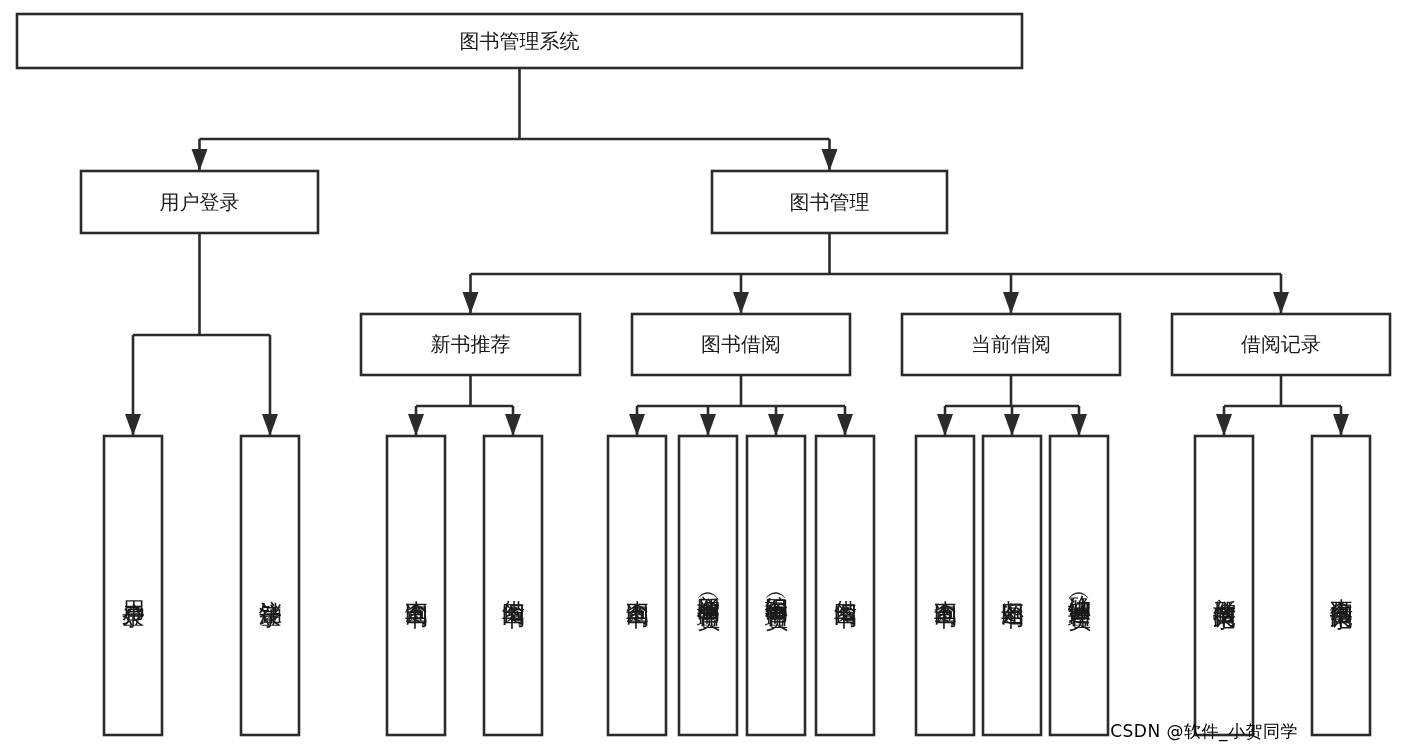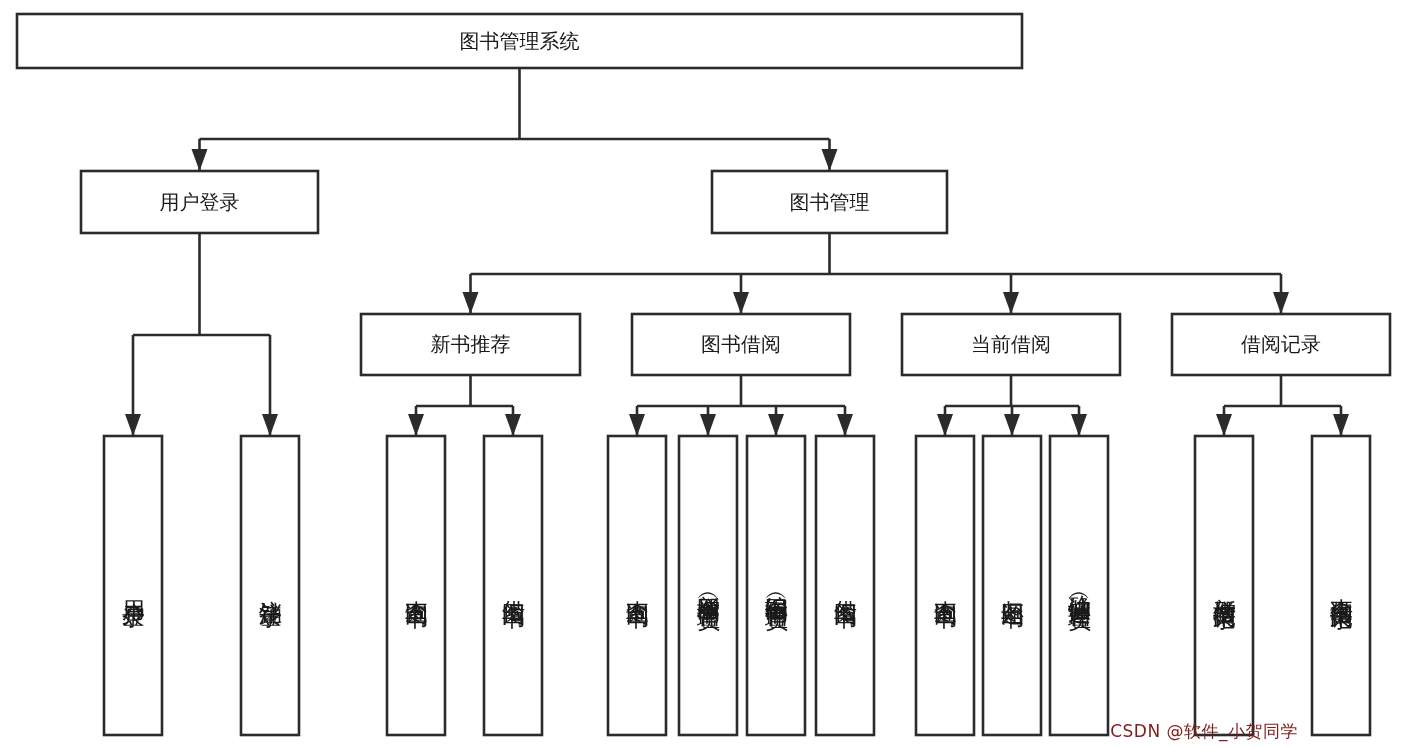--- a/index.html
+++ b/index.html
@@ -65,21 +65,21 @@
     justify-content: center;
     pointer-events: none;
     user-select: none;
   }
   .watermark {
     position: absolute;
     right: 8px;
     bottom: 4px;
     font-family: "DejaVu Sans", "Liberation Sans", sans-serif;
     font-size: 17px;
-    color: #7f1d1d;
+    color: #000000;
     letter-spacing: 0.5px;
     white-space: nowrap;
   }
 </style>
 </head>
 <body>
 
 <div id="diagram-root">
 
   <svg class="diagram" viewBox="0 0 1405 747">

